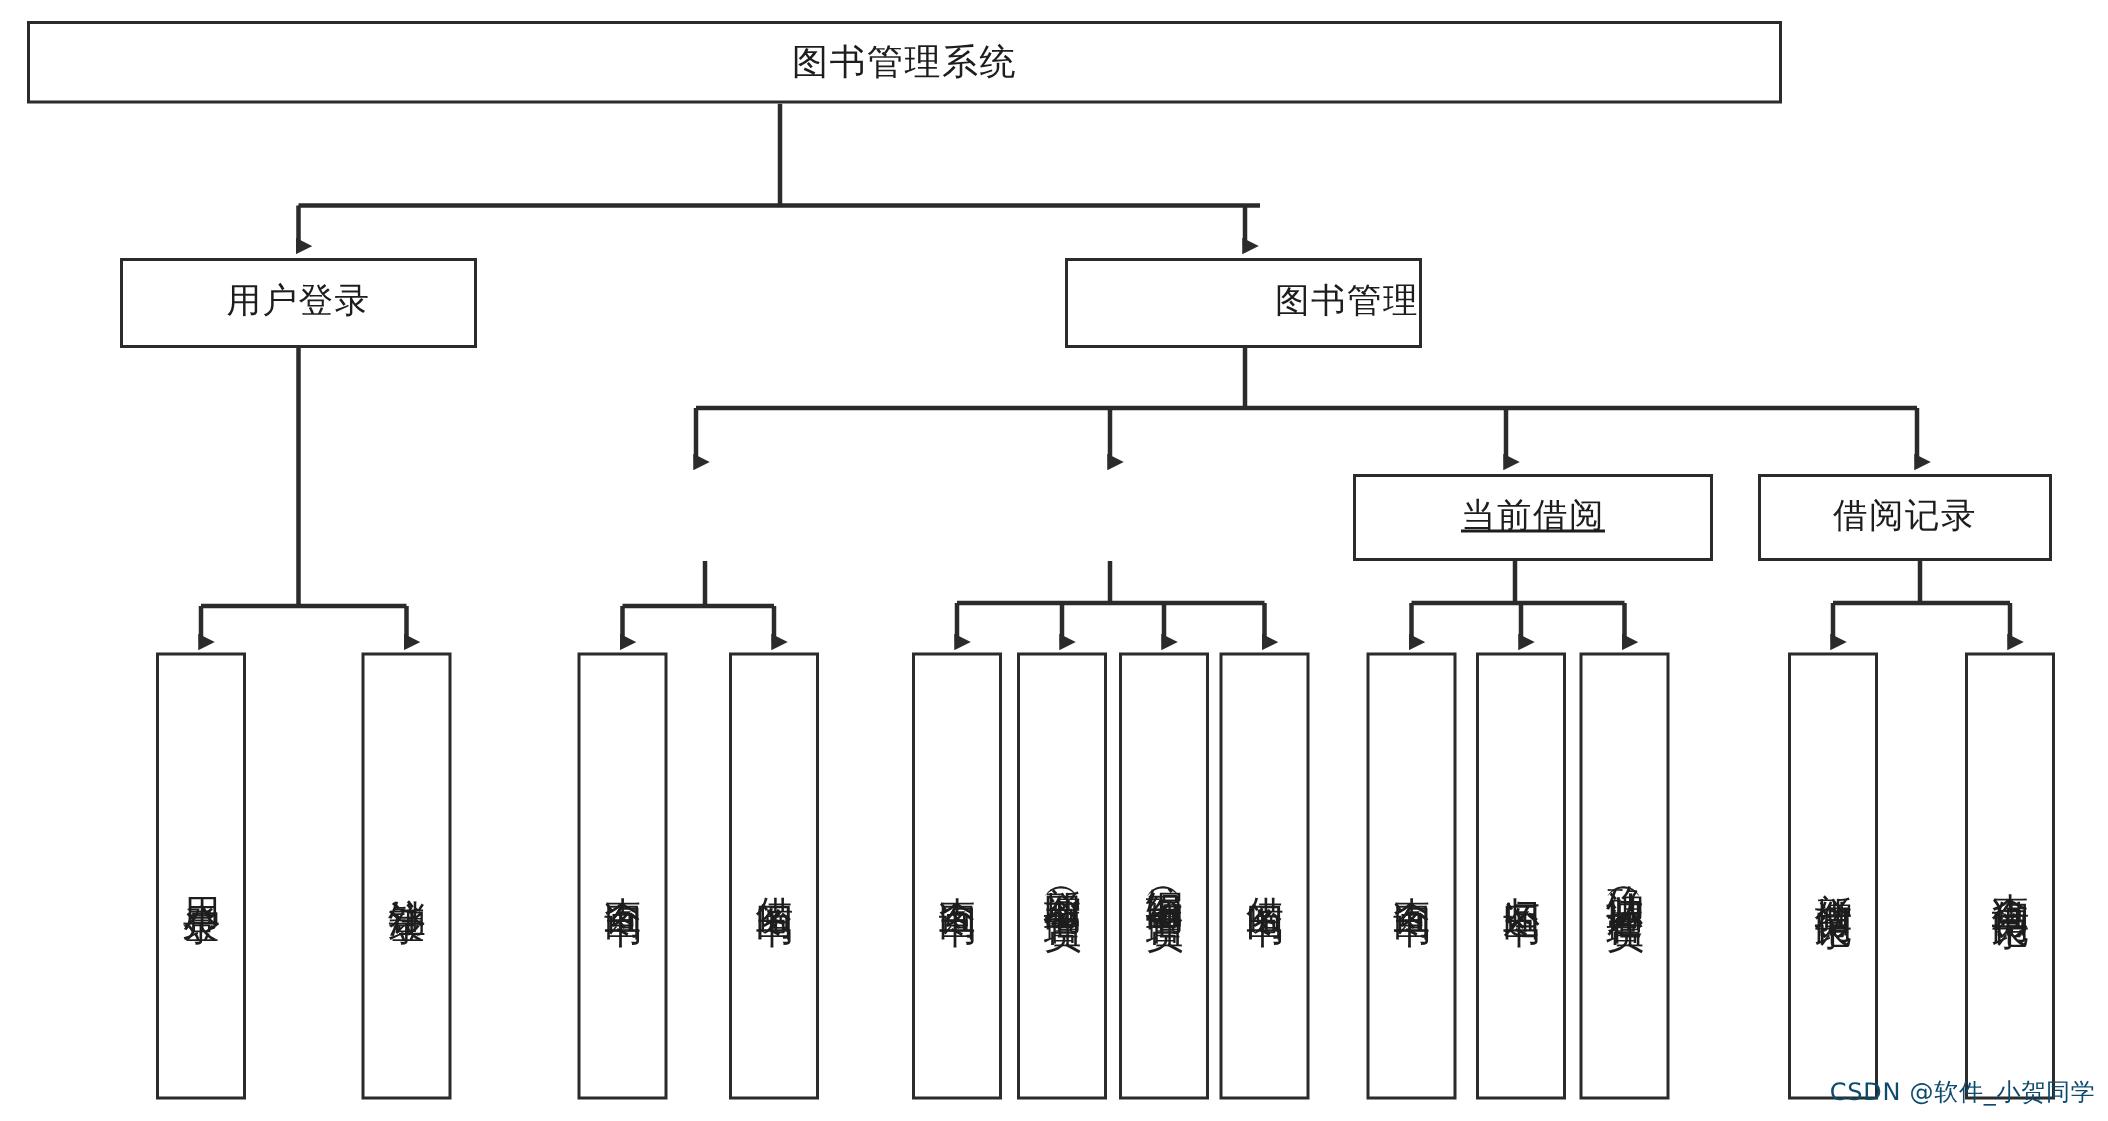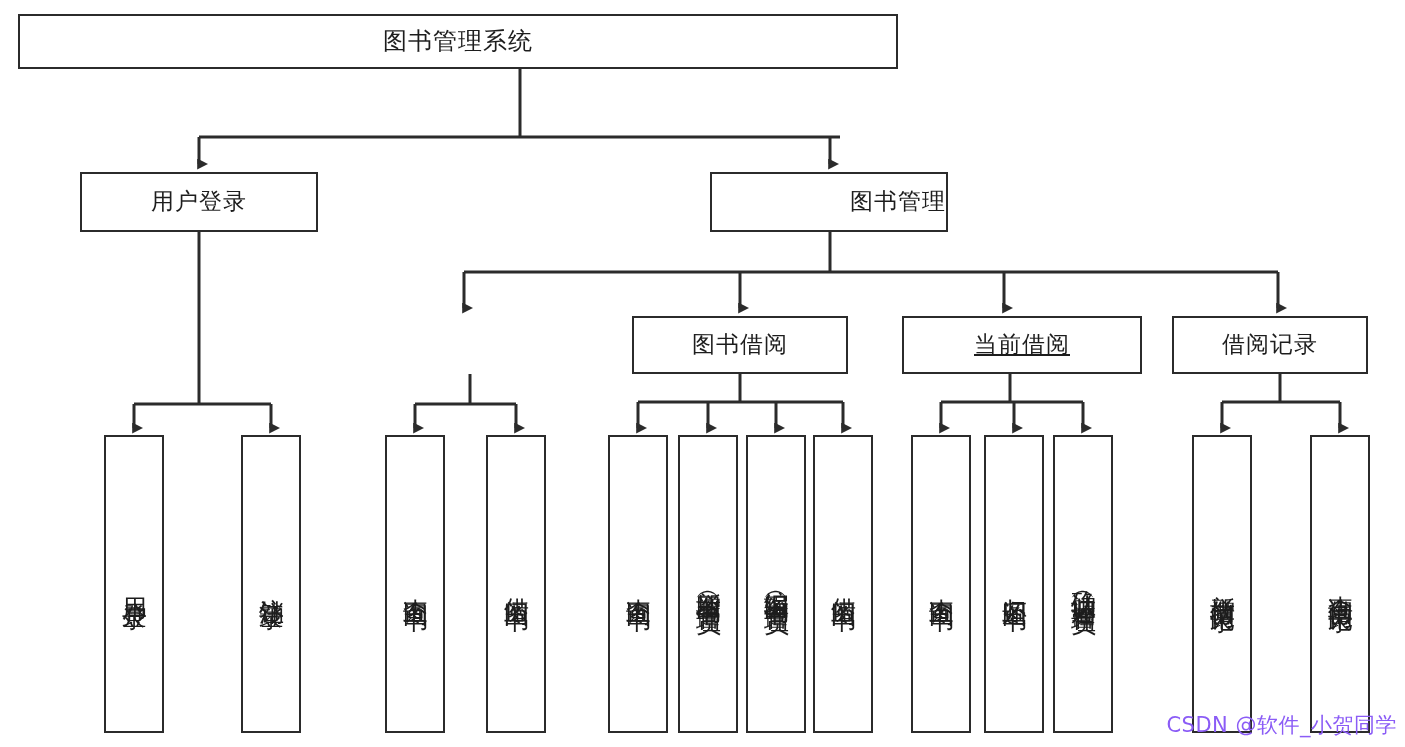--- a/index.html
+++ b/index.html
@@ -52,22 +52,22 @@
     padding: 6px 0;
   }
   .node-v .vtext {
     writing-mode: vertical-rl;
     text-orientation: upright;
   }
   .watermark {
     position: absolute;
     right: 8px;
     bottom: 8px;
-    font-size: 21px;
-    color: #8b5cf6;
+    font-size: 16px;
+    color: #0c4a6e;
     letter-spacing: 0.5px;
     white-space: nowrap;
   }
 </style>
 </head>
 <body>
 
 <div id="canvas">
 
   <svg id="edges" viewBox="0 0 1405 747" xmlns="http://www.w3.org/2000/svg">
@@ -113,34 +113,31 @@
       <path d="M 1014 402 L 1014 428" marker-end="url(#arrow)"></path>
       <path d="M 1083 402 L 1083 428" marker-end="url(#arrow)"></path>
 
       <path d="M 1280 374 L 1280 402"></path>
       <path d="M 1222 402 L 1340 402"></path>
       <path d="M 1222 402 L 1222 428" marker-end="url(#arrow)"></path>
       <path d="M 1340 402 L 1340 428" marker-end="url(#arrow)"></path>
     </g>
   </svg>
 
-  <div class="node node-h node-root" style="left:18px; top:14px; width:880px; height:55px;">
+  <div class="node node-h node-root" style="left:18px; top:14px; width:1170px; height:55px;">
     <span>图书管理系统</span>
   </div>
 
   <div class="node node-h" style="left:80px; top:172px; width:238px; height:60px;">
     <span>用户登录</span>
   </div>
   <div class="node node-h" style="left:710px; top:172px; width:238px; height:60px;justify-content:flex-end;">
     <span>图书管理</span>
   </div>
 
-  <div class="node node-h" style="left:632px; top:316px; width:216px; height:58px;">
-    <span>图书借阅</span>
-  </div>
   <div class="node node-h" style="left:902px; top:316px; width:240px; height:58px;text-decoration:underline;">
     <span>当前借阅</span>
   </div>
   <div class="node node-h" style="left:1172px; top:316px; width:196px; height:58px;">
     <span>借阅记录</span>
   </div>
 
   <div class="node node-v" style="left:104px; top:435px; width:60px; height:298px;">
     <span class="vtext">用户登录</span>
   </div>

